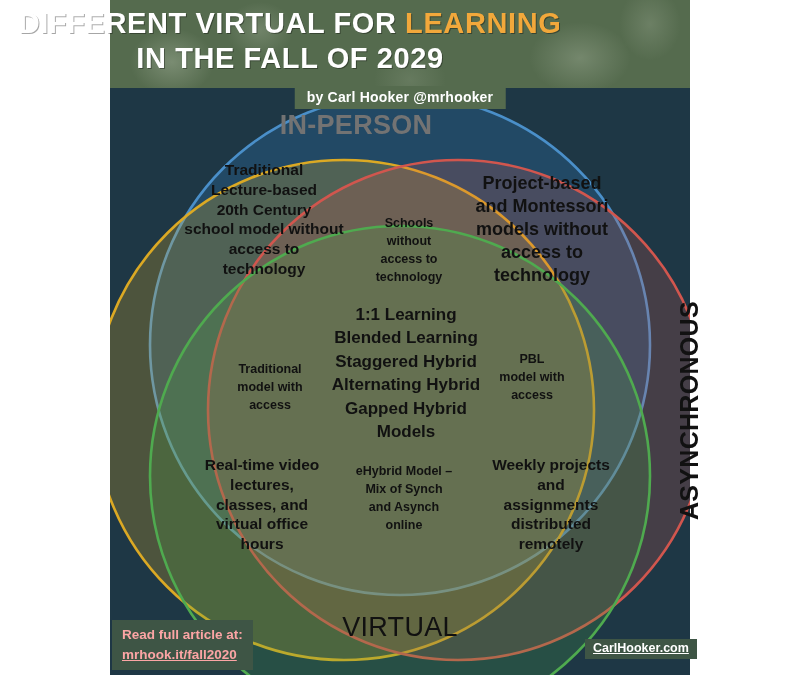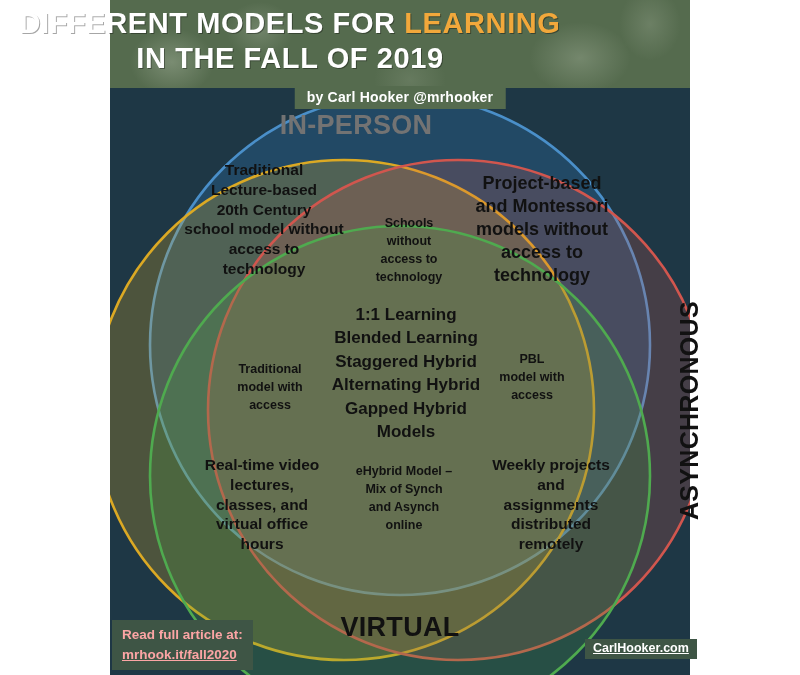--- a/index.html
+++ b/index.html
@@ -37,21 +37,21 @@
   .venn{position:absolute;left:110px;top:88px;width:580px;height:587px;}
 
   
   .txt{position:absolute;text-align:center;color:#111111;font-weight:bold;
        line-height:1.28;z-index:5;}
 
   .lbl-top{left:110px;top:110px;width:492px;text-align:center;
            font-size:27px;font-weight:bold;color:#737373;z-index:6;
            position:absolute;letter-spacing:.3px;}
   .lbl-bottom{left:110px;top:612px;width:580px;text-align:center;
-              font-size:27px;font-weight:bold;color:#111;z-index:6;
+              font-size:27px;font-weight:normal;color:#111;z-index:6;
               position:absolute;letter-spacing:.3px;}
   .lbl-right{position:absolute;left:675px;top:520px;width:280px;
              font-size:25px;font-weight:bold;color:#111;z-index:6;
              transform:rotate(-90deg);transform-origin:left top;
              letter-spacing:.3px;white-space:nowrap;}
 
   .t-tl{left:172px;top:160px;width:184px;font-size:15.5px;}
   .t-tr{left:452px;top:172px;width:180px;font-size:18px;}
   .t-top-mid{left:355px;top:214px;width:108px;font-size:12.5px;line-height:1.45;}
   .t-center{left:318px;top:303px;width:176px;font-size:17px;line-height:1.38;}
@@ -72,22 +72,22 @@
 </style>
 </head>
 <body>
 
 <div id="stage">
 
   <div class="backdrop"></div>
 
   <div class="header"></div>
   <div class="title">
-    <span>DIFFERENT MODELS FOR </span><span class="hl">LEARNING</span><br>
-    <span>IN THE FALL OF 2019</span>
+    <span>DIFFERENT VIRTUAL FOR </span><span class="hl">LEARNING</span><br>
+    <span>IN THE FALL OF 2029</span>
   </div>
   <div class="byline">by Carl Hooker @mrhooker</div>
 
   <svg class="venn" viewBox="0 0 580 587">
     <defs>
       <clipPath id="clipPanel">
           <rect x="0" y="0" width="580" height="587"></rect>
         </clipPath>
     </defs>
     <g clip-path="url(#clipPanel)">

